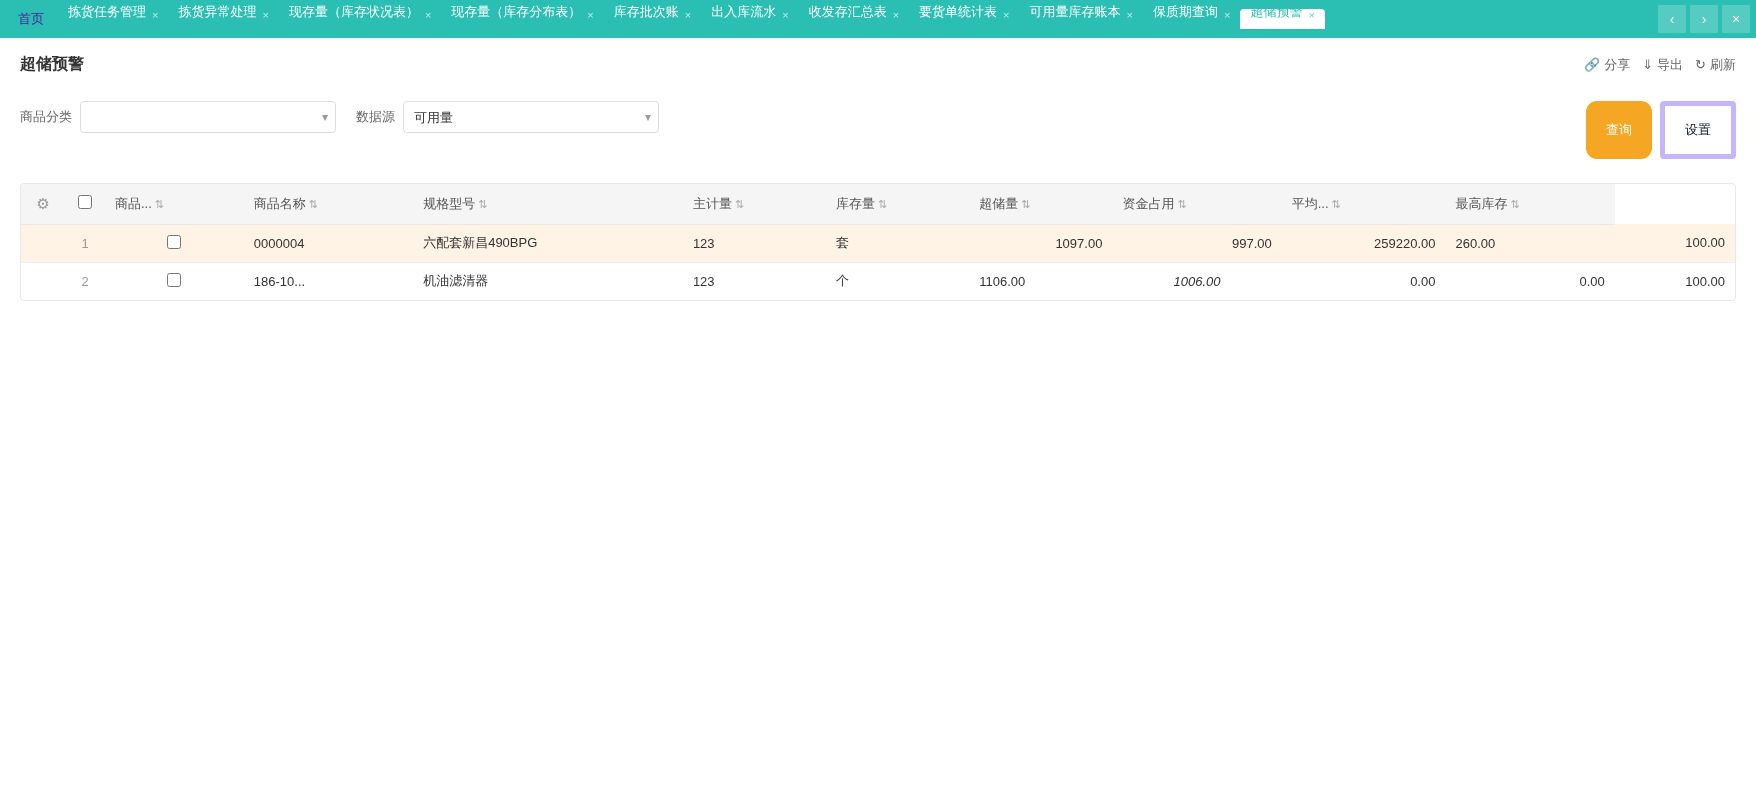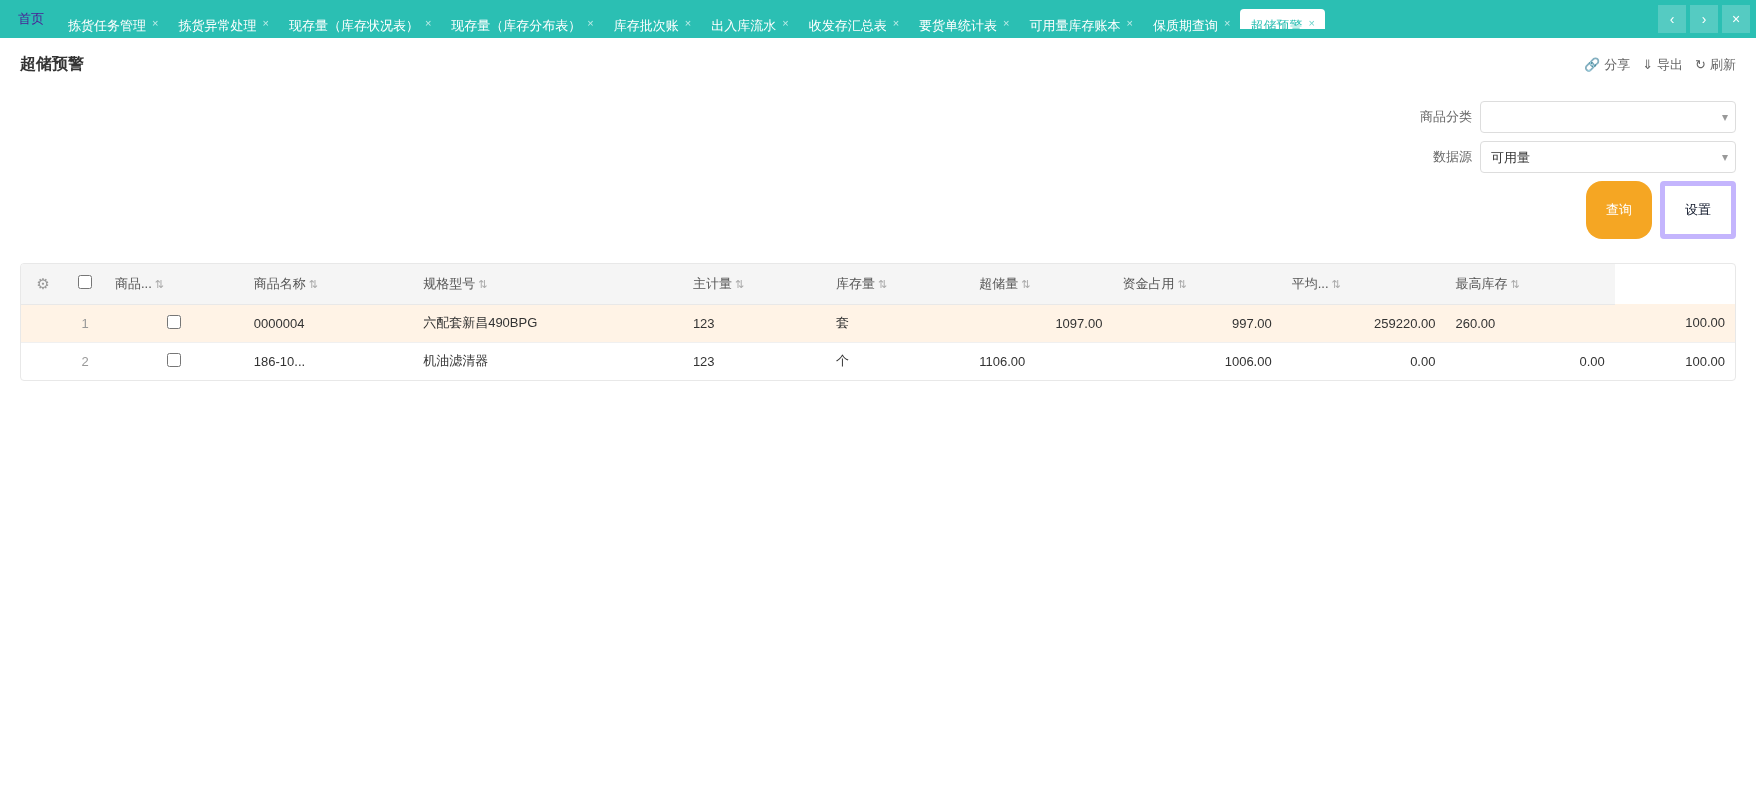--- a/index.html
+++ b/index.html
@@ -10,21 +10,21 @@
       display: flex;
       align-items: center;
       background: #2bbfb3;
       height: 38px;
       padding: 0 4px;
       overflow: hidden;
       white-space: nowrap;
     }
     .nav-item {
       display: inline-flex;
-      align-items: flex-start;
+      align-items: flex-end;
       padding: 8px 10px;
       height: 20px;
       color: #fff;
       font-size: 13px;
       cursor: pointer;
       flex-shrink: 0;
     }
     .nav-item.active {
       background: #fff;
       color: #2bbfb3;
@@ -89,25 +89,24 @@
       display: flex;
       align-items: center;
       gap: 4px;
       cursor: pointer;
       color: #666;
     }
 
     
     .filter-row {
       display: flex;
-      align-items: flex-end;
-      gap: 8px;
+      align-items: flex-start;
+      gap: 20px;
       margin-bottom: 14px;
       padding: 10px 0;
-      flex-direction: column;
     }
     .filter-group {
       display: flex;
       align-items: center;
       gap: 8px;
     }
     .filter-label {
       color: #666;
       font-size: 13px;
       white-space: nowrap;
@@ -141,21 +140,21 @@
     }
     .filter-actions {
       margin-left: auto;
       display: flex;
       gap: 8px;
     }
     .btn-query {
       background: #f5a623;
       color: #fff;
       border: none;
-      border-radius: 16px;
+      border-radius: 11px;
       padding: 20px 20px;
       font-size: 13px;
       cursor: pointer;
     }
     .btn-settings {
       background: #fff;
       color: #0f172a;
       border: 5px solid #c4b5fd;
       border-radius: 4px;
       padding: 6px 20px;
@@ -375,21 +374,21 @@
     <td class="col-gear"></td>
     <td class="col-check" style="text-align:center; color:#999;">2</td>
     <td style="text-align:center;">
       <input type="checkbox" style="">
     </td>
     <td>186-10...</td>
     <td>机油滤清器</td>
     <td>123</td>
     <td>个</td>
     <td style="text-align:left;">1106.00</td>
-    <td style="text-align:right;">1006.00</td>
+    <td style="text-align:center;font-style:italic;">1006.00</td>
     <td style="text-align:right;">0.00</td>
     <td style="text-align:right;">0.00</td>
     <td style="text-align:right;">100.00</td>
   </tr>
         </tbody>
     </table>
   </div>
 
 </div>
 

